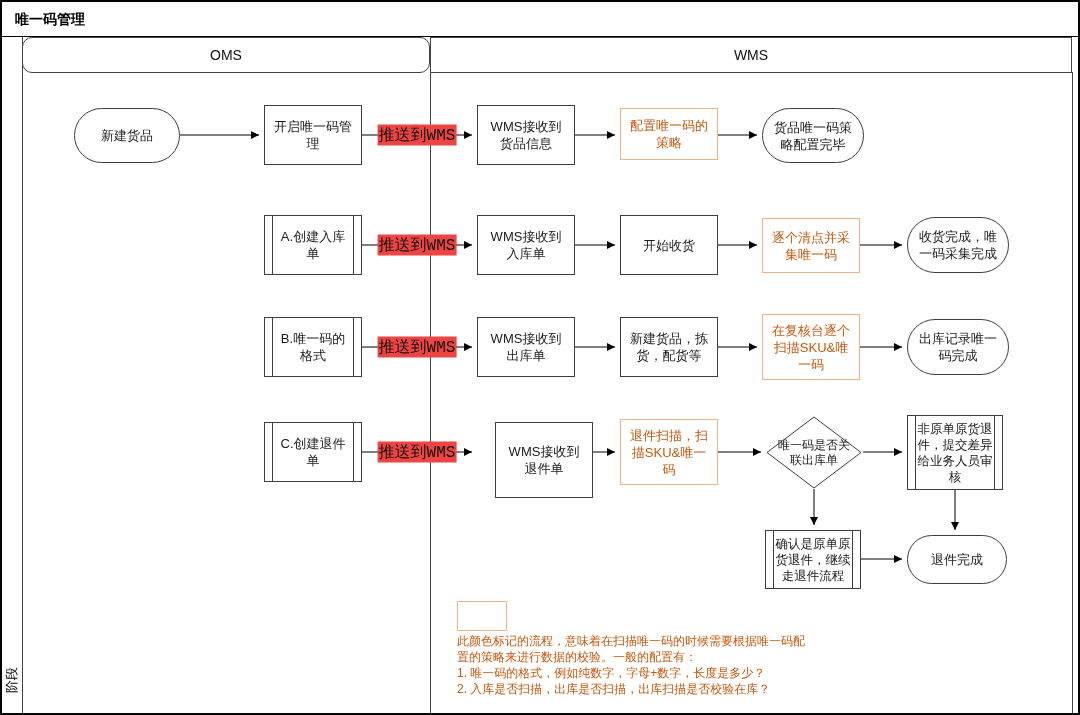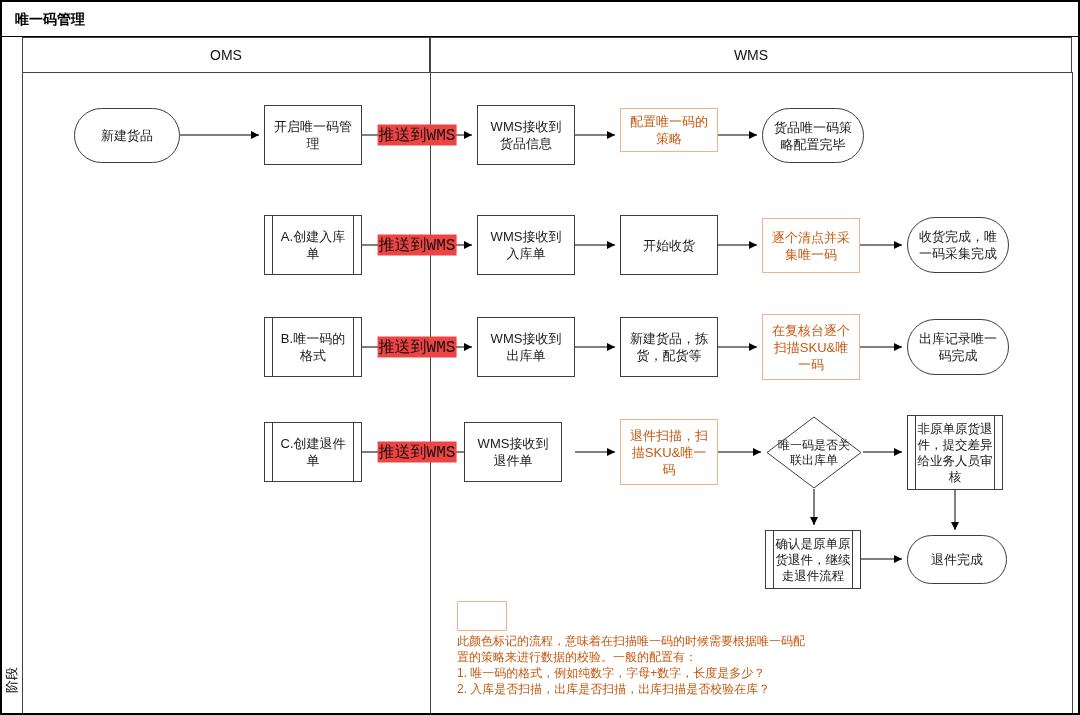--- a/index.html
+++ b/index.html
@@ -6,21 +6,21 @@
   .stage{
     position:relative;width:1080px;height:715px;background:#fff;
     font-family:"Liberation Sans","DejaVu Sans",sans-serif;
     box-sizing:border-box;border:2px solid #000;overflow:hidden;color:#1a1a1a;
   }
   .titlebar{position:absolute;left:0;top:0;width:100%;height:34px;border-bottom:1px solid #000;}
   .title-text{position:absolute;left:13px;top:9px;font-size:14px;font-weight:600;color:#000;}
   .phase-col{position:absolute;left:0;top:35px;width:20px;height:678px;border-right:1px solid #444;}
   .phase-label{position:absolute;left:50%;bottom:26px;transform:translateX(-50%) rotate(-90deg);font-size:13px;white-space:nowrap;color:#000;}
   .lane-header{position:absolute;top:35px;height:36px;border:1px solid #444;box-sizing:border-box;display:flex;align-items:center;justify-content:center;font-size:14px;color:#111;background:#fff;}
-  .lh-oms{left:20px;width:408px;}
+  .lh-oms{left:20px;width:408px;border-radius:10px;}
   .lh-wms{left:428px;width:642px;}
   .vline{position:absolute;width:1px;background:#444;}
   .v-divider{left:428px;top:70px;height:643px;}
   .v-right{left:1070px;top:70px;height:643px;}
   .arrows{position:absolute;left:0;top:0;width:1080px;height:715px;pointer-events:none;}
   .node{
     position:absolute;display:flex;align-items:center;justify-content:center;text-align:center;
     box-sizing:border-box;background:#fff;border:1px solid #3d3d3d;
     font-size:13px;line-height:17px;padding:0 8px;
   }
@@ -95,21 +95,21 @@
 
   <div class="node oval" style="left:72px;top:106px;width:106px;height:55px">
     <span>新建货品</span>
   </div>
   <div class="node" style="left:262px;top:103px;width:98px;height:60px">
     <span>开启唯一码管理</span>
   </div>
   <div class="node" style="left:475px;top:103px;width:98px;height:60px">
     <span>WMS接收到货品信息</span>
   </div>
-  <div class="node hl" style="left:618px;top:106px;width:98px;height:44px">
+  <div class="node hl" style="left:618px;top:106px;width:98px;height:52px">
     <span>配置唯一码的策略</span>
   </div>
   <div class="node oval" style="left:760px;top:106px;width:102px;height:55px">
     <span>货品唯一码策略配置完毕</span>
   </div>
 
   <div class="node predef" style="left:262px;top:213px;width:98px;height:60px">
     <span>A.创建入库单</span>
   </div>
   <div class="node" style="left:475px;top:213px;width:98px;height:60px">
@@ -137,21 +137,21 @@
   <div class="node hl" style="left:760px;top:312px;width:98px;height:66px">
     <span>在复核台逐个扫描SKU&amp;唯一码</span>
   </div>
   <div class="node oval" style="left:905px;top:317px;width:102px;height:56px">
     <span>出库记录唯一码完成</span>
   </div>
 
   <div class="node predef" style="left:262px;top:420px;width:98px;height:60px">
     <span>C.创建退件单</span>
   </div>
-  <div class="node" style="left:462px;top:420px;width:98px;height:60px">
+  <div class="node" style="left:493px;top:420px;width:98px;height:76px">
     <span>WMS接收到退件单</span>
   </div>
   <div class="node hl" style="left:618px;top:417px;width:98px;height:66px">
     <span>退件扫描，扫描SKU&amp;唯一码</span>
   </div>
   <div class="diamond" style="left:764px;top:414px;width:96px;height:73px">
     <svg viewBox="0 0 96 73" preserveAspectRatio="none" xmlns="http://www.w3.org/2000/svg">
       <polygon points="48,1 95,36.5 48,72 1,36.5" fill="#fff" stroke="#3d3d3d" stroke-width="1"></polygon>
     </svg>
     <span class="diamond-label">唯一码是否关联出库单</span>

